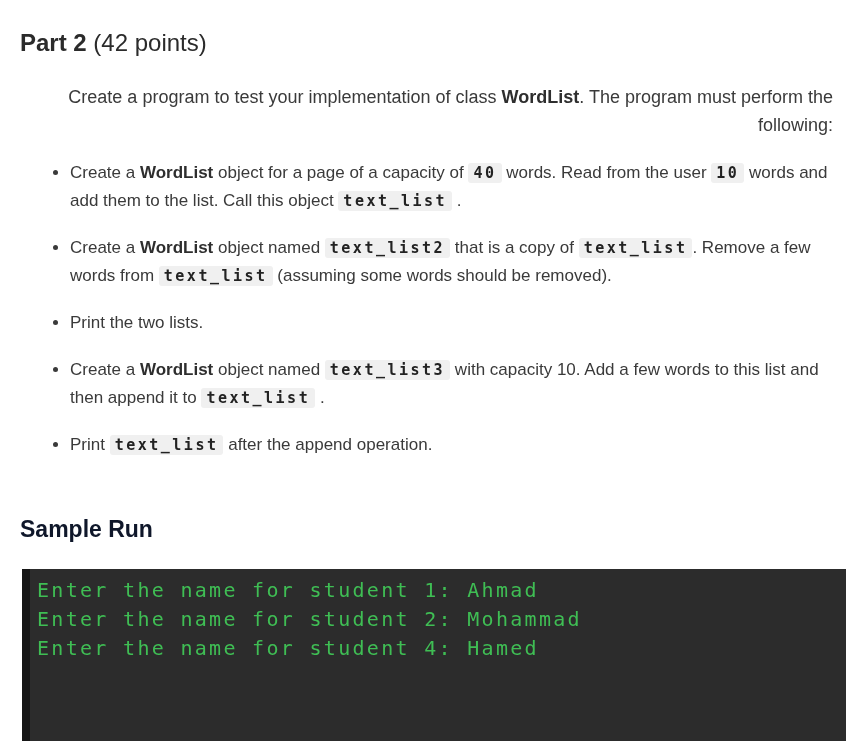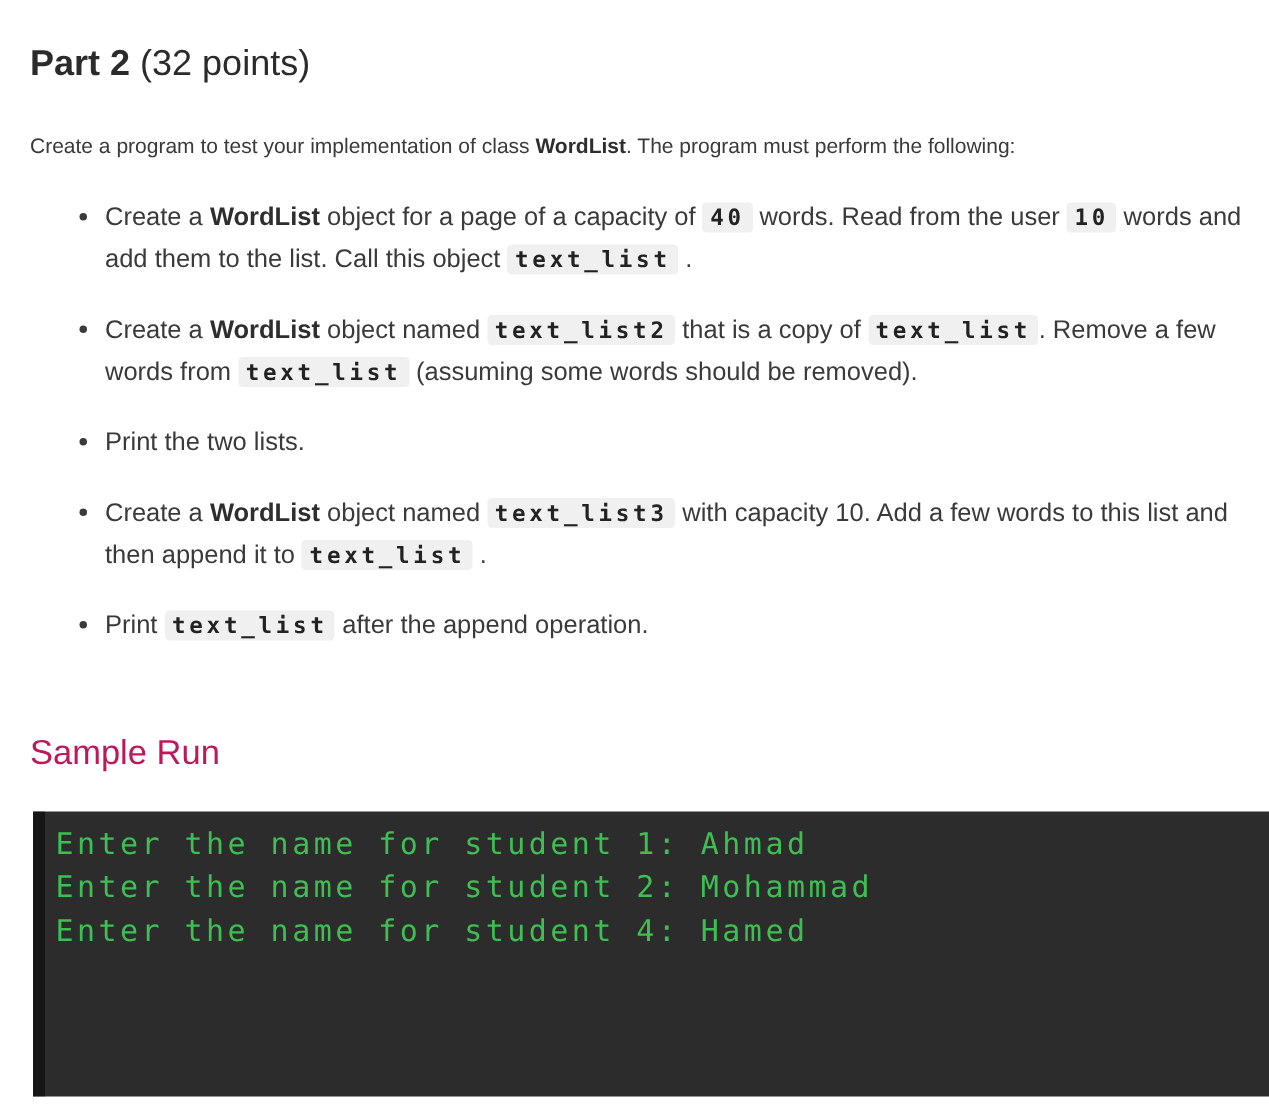--- a/index.html
+++ b/index.html
@@ -19,42 +19,42 @@
   }
   .page{padding:28px 13px 0 20px;}
   h1.part-heading{
     margin:0 0 26px 0;
     font-size:24px;line-height:29px;font-weight:400;
     color:var(--heading-color);
   }
   h1.part-heading strong{font-weight:700;}
   p.intro{
     margin:0 0 20px 0;
-    font-size:14px;line-height:28px;
+    font-size:18px;line-height:28px;text-align:right;
   }
   ul.req-list{
     margin:0;padding:0 0 0 50px;list-style:disc;
   }
   ul.req-list li{
     margin:15px 0 19px 0;
     font-size:17px;line-height:28px;
   }
   ul.req-list li::marker{color:var(--body-color);}
   strong.rich-bold{font-weight:700;color:#2e2e2e;}
   code.inline-code{
     font-family:"DejaVu Sans Mono","Liberation Mono",monospace;
     font-size:15px;font-weight:700;letter-spacing:2.5px;
     background:var(--code-bg);color:#222222;
     padding:1px 5px;border-radius:3px;
     white-space:nowrap;
   }
   h2.sample-run-heading{
     margin:56px 0 26px 0;
-    font-size:23px;line-height:28px;font-weight:400;
-    color:#be185d;
+    font-size:23px;line-height:28px;font-weight:700;
+    color:#0f172a;
   }
   .terminal{
     position:relative;
     margin:0 0 0 2px;
     width:845px;height:190px;
     background:var(--terminal-bg);
     padding:7px 10px 7px 15px;
     overflow:hidden;
   }
   .terminal .term-bar{
@@ -66,21 +66,21 @@
     font-size:20px;line-height:29px;letter-spacing:2.3px;
     color:var(--terminal-green);
     white-space:pre;
   }
 </style>
 </head>
 <body>
 
 <div class="page">
 
-  <h1 class="part-heading"><strong>Part 2</strong><span> (32 points)</span></h1>
+  <h1 class="part-heading"><strong>Part 2</strong><span> (42 points)</span></h1>
 
   <p class="intro"><span>Create a program to test your implementation of class </span><strong class="rich-bold">WordList</strong><span>. The program must perform the following:</span></p>
 
   <ul class="req-list">
     <li><span>Create a </span><strong class="rich-bold">WordList</strong><span> object for a page of a capacity of </span><code class="inline-code">40</code><span> words. Read from the user </span><code class="inline-code">10</code><span> words and add them to the list. Call this object </span><code class="inline-code">text_list</code><span> .</span></li>
     <li><span>Create a </span><strong class="rich-bold">WordList</strong><span> object named </span><code class="inline-code">text_list2</code><span> that is a copy of </span><code class="inline-code">text_list</code><span>. Remove a few words from </span><code class="inline-code">text_list</code><span> (assuming some words should be removed).</span></li>
     <li><span>Print the two lists.</span></li>
     <li><span>Create a </span><strong class="rich-bold">WordList</strong><span> object named </span><code class="inline-code">text_list3</code><span> with capacity 10. Add a few words to this list and then append it to </span><code class="inline-code">text_list</code><span> .</span></li>
     <li><span>Print </span><code class="inline-code">text_list</code><span> after the append operation.</span></li>
   </ul>

